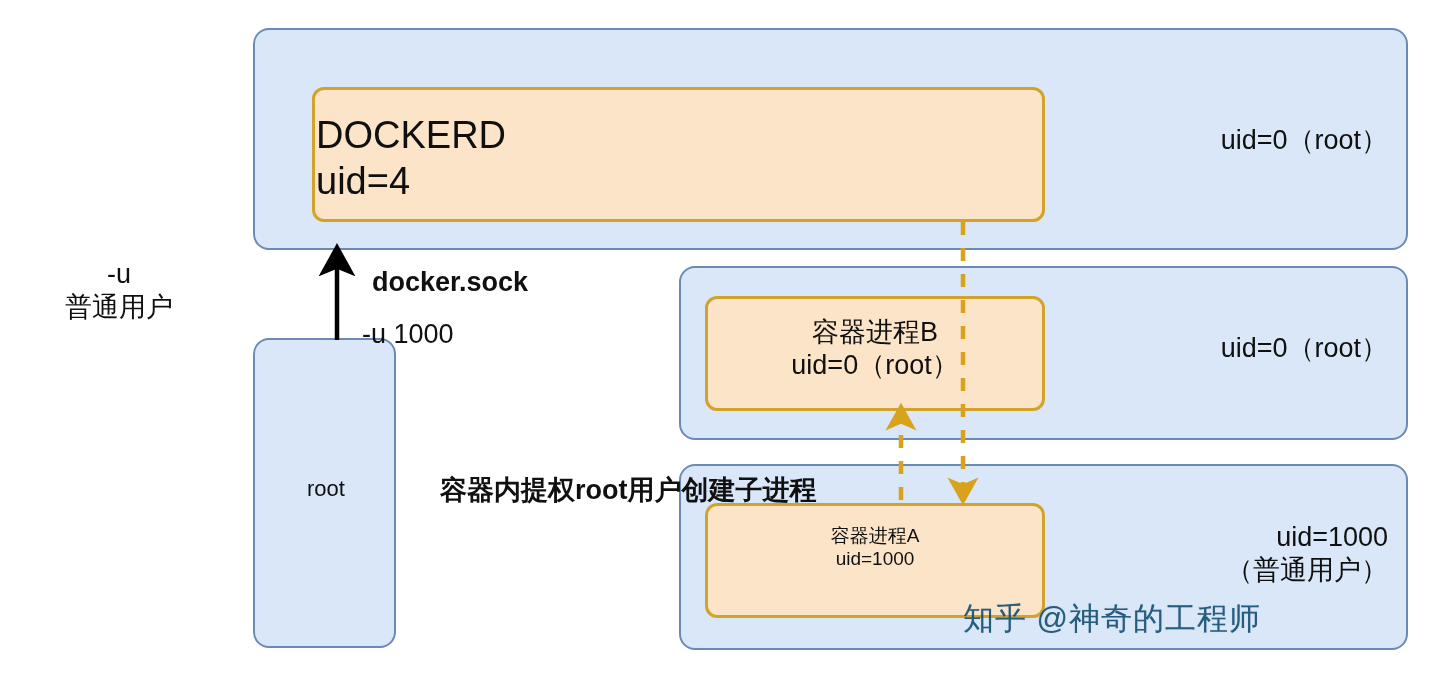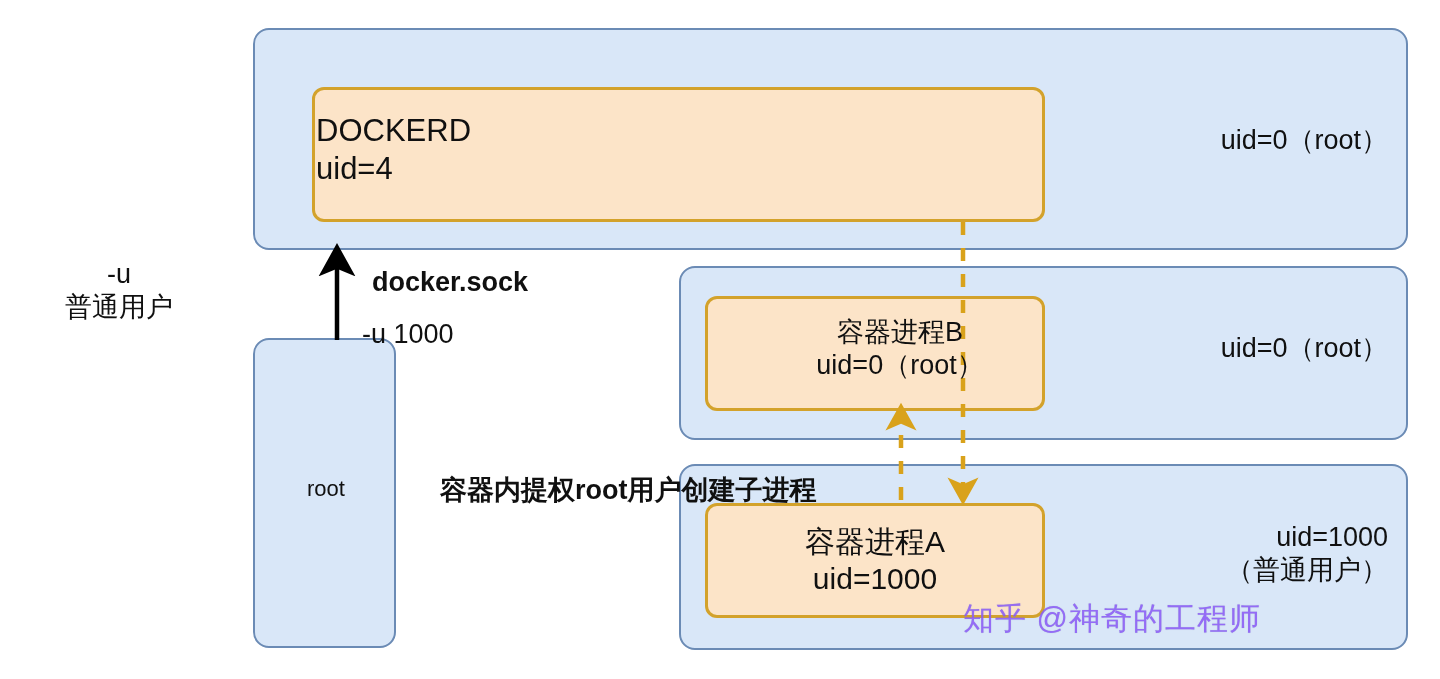--- a/index.html
+++ b/index.html
@@ -25,35 +25,35 @@
     border:3px solid #d3a22b;
     border-radius:12px;
     box-sizing:border-box;
   }
 
   .txt{position:absolute;color:#101010;white-space:pre;line-height:1.22;}
   .c{text-align:center;}
   .r{text-align:right;}
 
   
-  #dockerd-label{left:316px;top:112px;font-size:31px;}
+  #dockerd-label{left:316px;top:112px;font-size:38px;}
   #top-zone-uid{left:1120px;top:124px;width:268px;font-size:27px;}
   #mid-zone-uid{left:1120px;top:332px;width:268px;font-size:27px;}
   #bot-zone-uid{left:1110px;top:521px;width:278px;font-size:27px;}
-  #procb-label{left:706px;top:316px;width:338px;font-size:27px;padding-left:25px;}
-  #proca-label{left:706px;top:524px;width:338px;font-size:30px;}
+  #procb-label{left:706px;top:316px;width:338px;font-size:27px;}
+  #proca-label{left:706px;top:524px;width:338px;font-size:19px;}
   #root-label{left:258px;top:476px;width:136px;font-size:22px;}
   #left-note{left:22px;top:258px;width:194px;font-size:27px;}
   #sock-label{left:372px;top:266px;font-size:27px;font-weight:bold;}
   #uopt-label{left:362px;top:318px;font-size:27px;}
   #escalate-label{left:440px;top:474px;font-size:27px;font-weight:bold;}
 
   #watermark{
     position:absolute;left:963px;top:598px;
-    font-size:31px;color:#8b5cf6;
+    font-size:31px;color:#0c4a6e;
     opacity:.88;
     letter-spacing:1px;
     text-shadow:0 0 1px rgba(120,140,170,.55);
     white-space:nowrap;
   }
   svg.overlay{position:absolute;left:0;top:0;width:1440px;height:679px;pointer-events:none;}
 </style>
 </head>
 <body>
 

